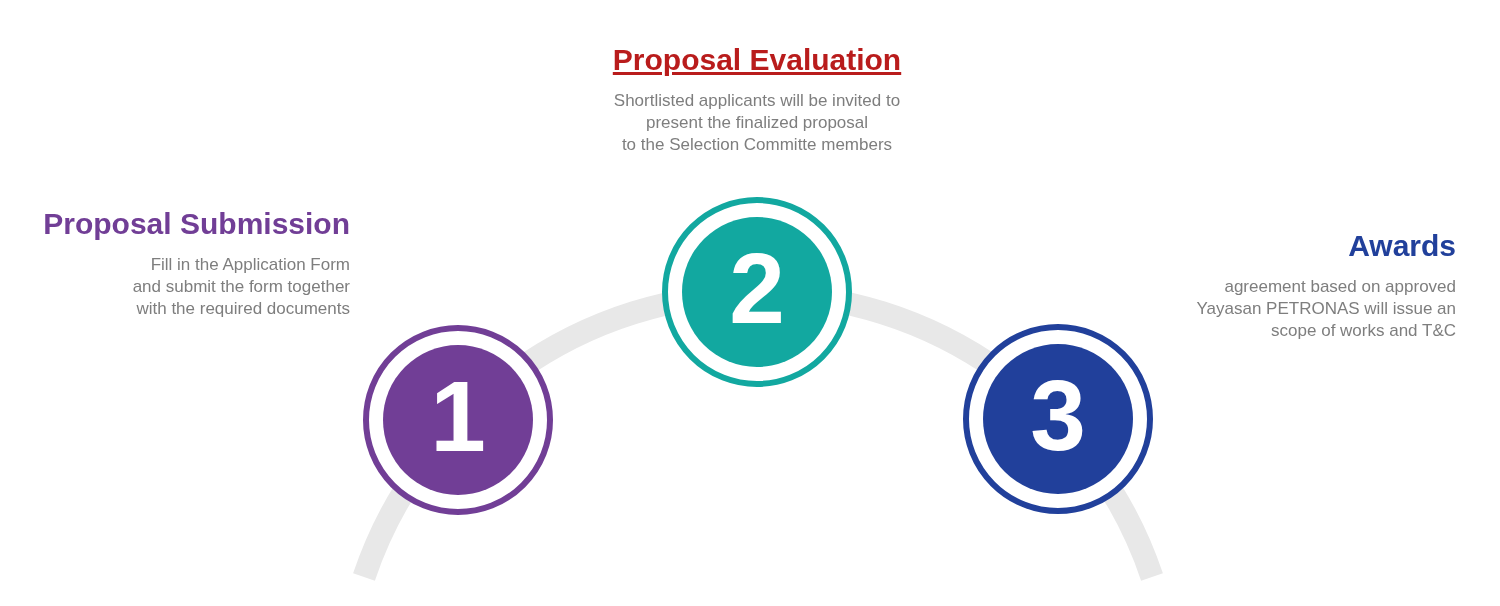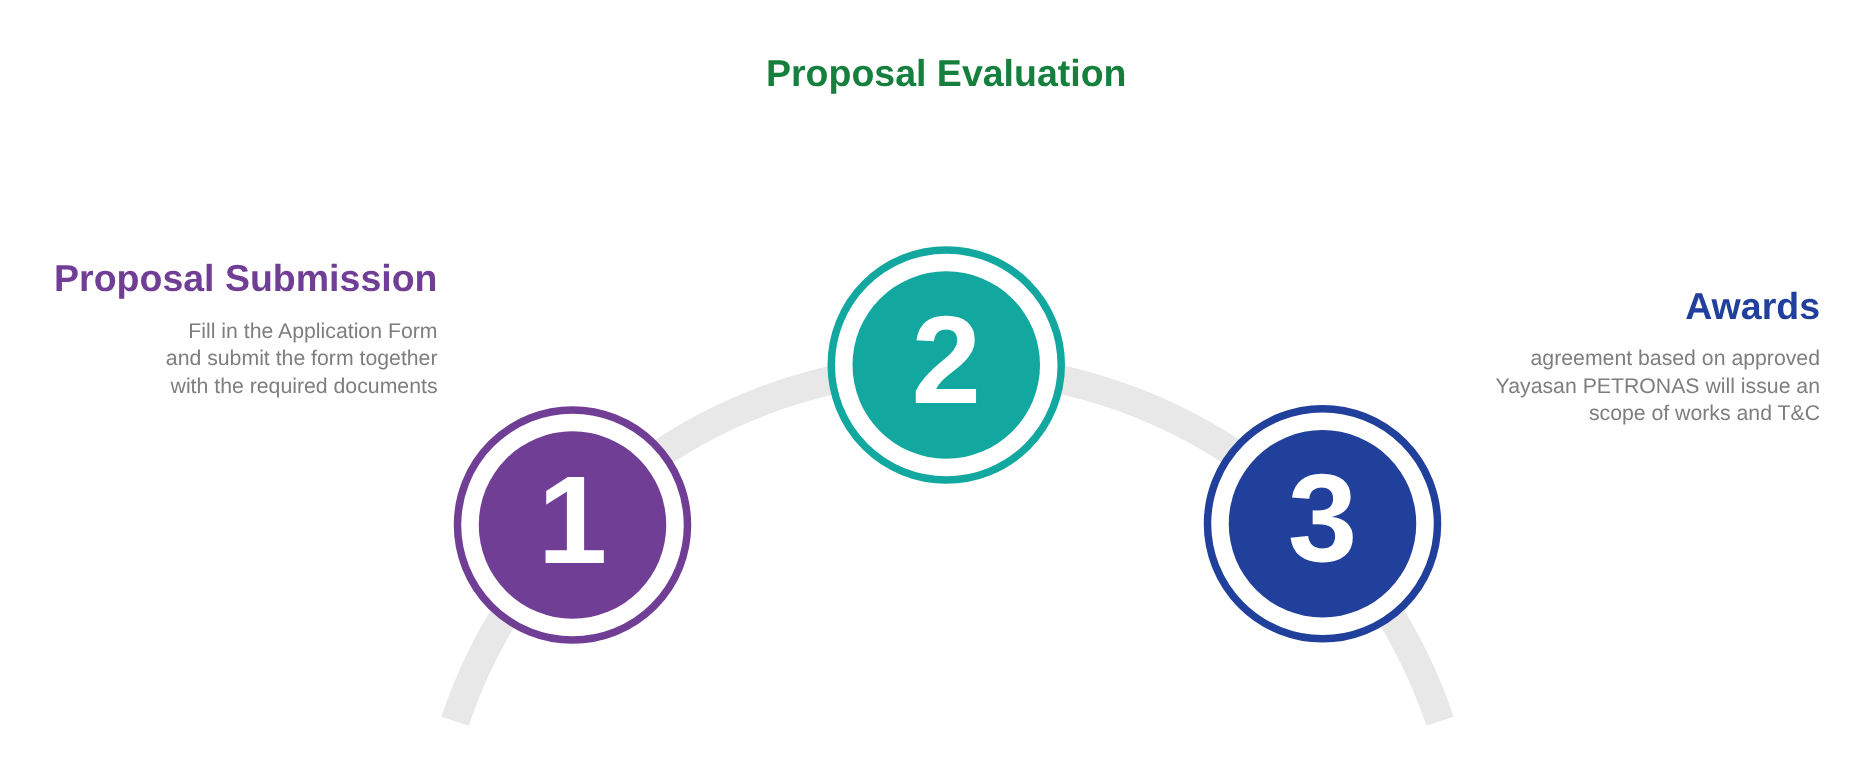--- a/index.html
+++ b/index.html
@@ -107,21 +107,26 @@
       <span class="line">with the required documents</span>
     </p>
   </div>
   <div class="badge badge-1" style="border-color: rgb(113, 62, 150);">
     <div class="badge-fill" style="background-color: rgb(113, 62, 150);">
       <span class="badge-number">1</span>
     </div>
   </div>
 
   <div class="step-text text-2">
-    <h2 style="color: #15803d;">Proposal Evaluation</h2>
+    <h2 style="color: #b91c1c; text-decoration: underline;">Proposal Evaluation</h2>
+    <p>
+      <span class="line">Shortlisted applicants will be invited to</span>
+      <span class="line">present the finalized proposal</span>
+      <span class="line">to the Selection Committe members</span>
+    </p>
   </div>
   <div class="badge badge-2" style="border-color: rgb(18, 168, 160);">
     <div class="badge-fill" style="background-color: rgb(18, 168, 160);">
       <span class="badge-number">2</span>
     </div>
   </div>
 
   <div class="step-text text-3">
     <h2 style="color: rgb(33, 64, 155);">Awards</h2>
     <p>

